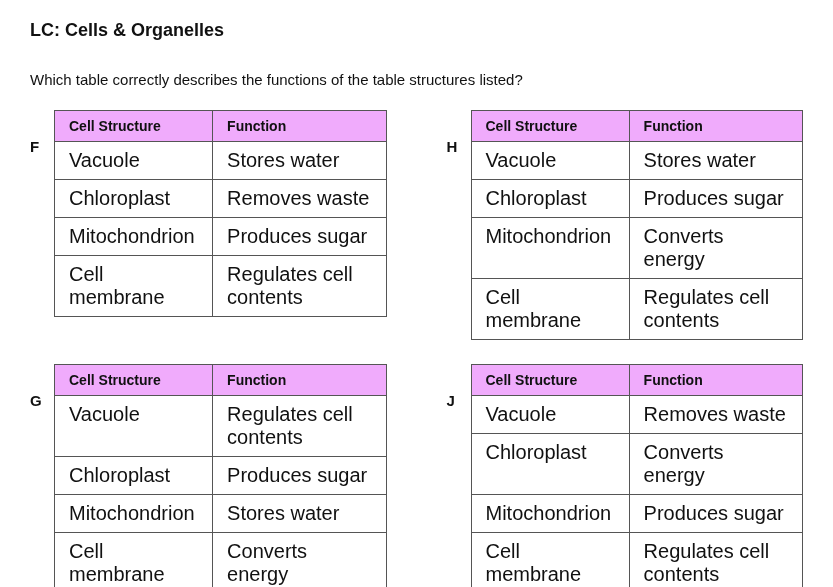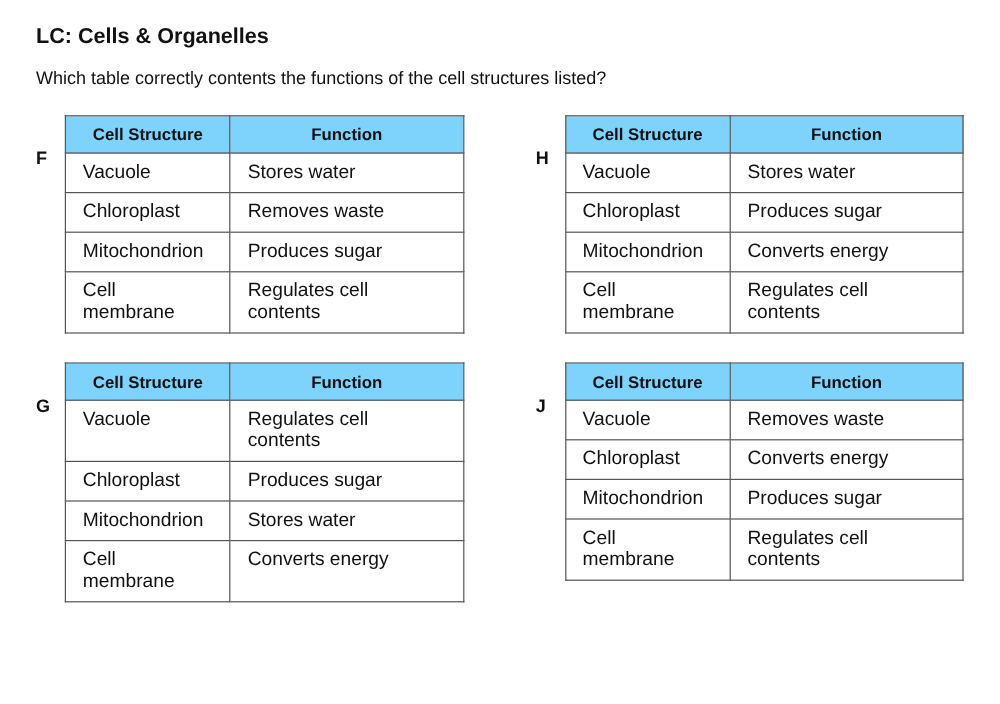--- a/index.html
+++ b/index.html
@@ -6,21 +6,21 @@
     body {
       font-family: Arial, sans-serif;
       background: #fff;
       padding: 20px 30px;
       font-size: 14px;
       color: #111;
     }
     .page-title {
       font-size: 18px;
       font-weight: bold;
-      margin-bottom: 16px;
+      margin-bottom: 30px;
     }
     .question {
       font-size: 15px;
       margin-bottom: 22px;
     }
     .tables-grid {
       display: grid;
       grid-template-columns: 1fr 1fr;
       grid-template-rows: auto auto;
       gap: 24px 60px;
@@ -35,47 +35,47 @@
       font-weight: bold;
       font-size: 15px;
       min-width: 16px;
       padding-top: 28px;
     }
     .cell-table {
       border-collapse: collapse;
       flex: 1;
     }
     .cell-table th {
-      background: #7dd3fc;
+      background: #f0abfc;
       font-weight: bold;
       border: 1.5px solid #555;
       padding: 7px 14px;
-      text-align: center;
+      text-align: left;
       font-size: 14px;
     }
     .cell-table td {
       border: 1.5px solid #555;
       padding: 7px 14px;
-      font-size: 16px;
+      font-size: 20px;
       vertical-align: top;
     }
     .cell-table td:first-child {
       font-weight: normal;
       min-width: 130px;
     }
     .cell-table td:last-child {
       min-width: 140px;
       margin-top: 40px;
     }
   </style>
 </head>
 <body>
 
 <div class="page-title">LC: Cells &amp; Organelles</div>
-<div class="question">Which table correctly contents the functions of the cell structures listed?</div>
+<div class="question">Which table correctly describes the functions of the table structures listed?</div>
 
 <div class="tables-grid" id="tables-grid">
 <div class="table-wrapper">
       <div class="table-label">F</div>
       <table class="cell-table">
         <thead>
           <tr>
             <th>Cell Structure</th>
             <th>Function</th>
           </tr>

